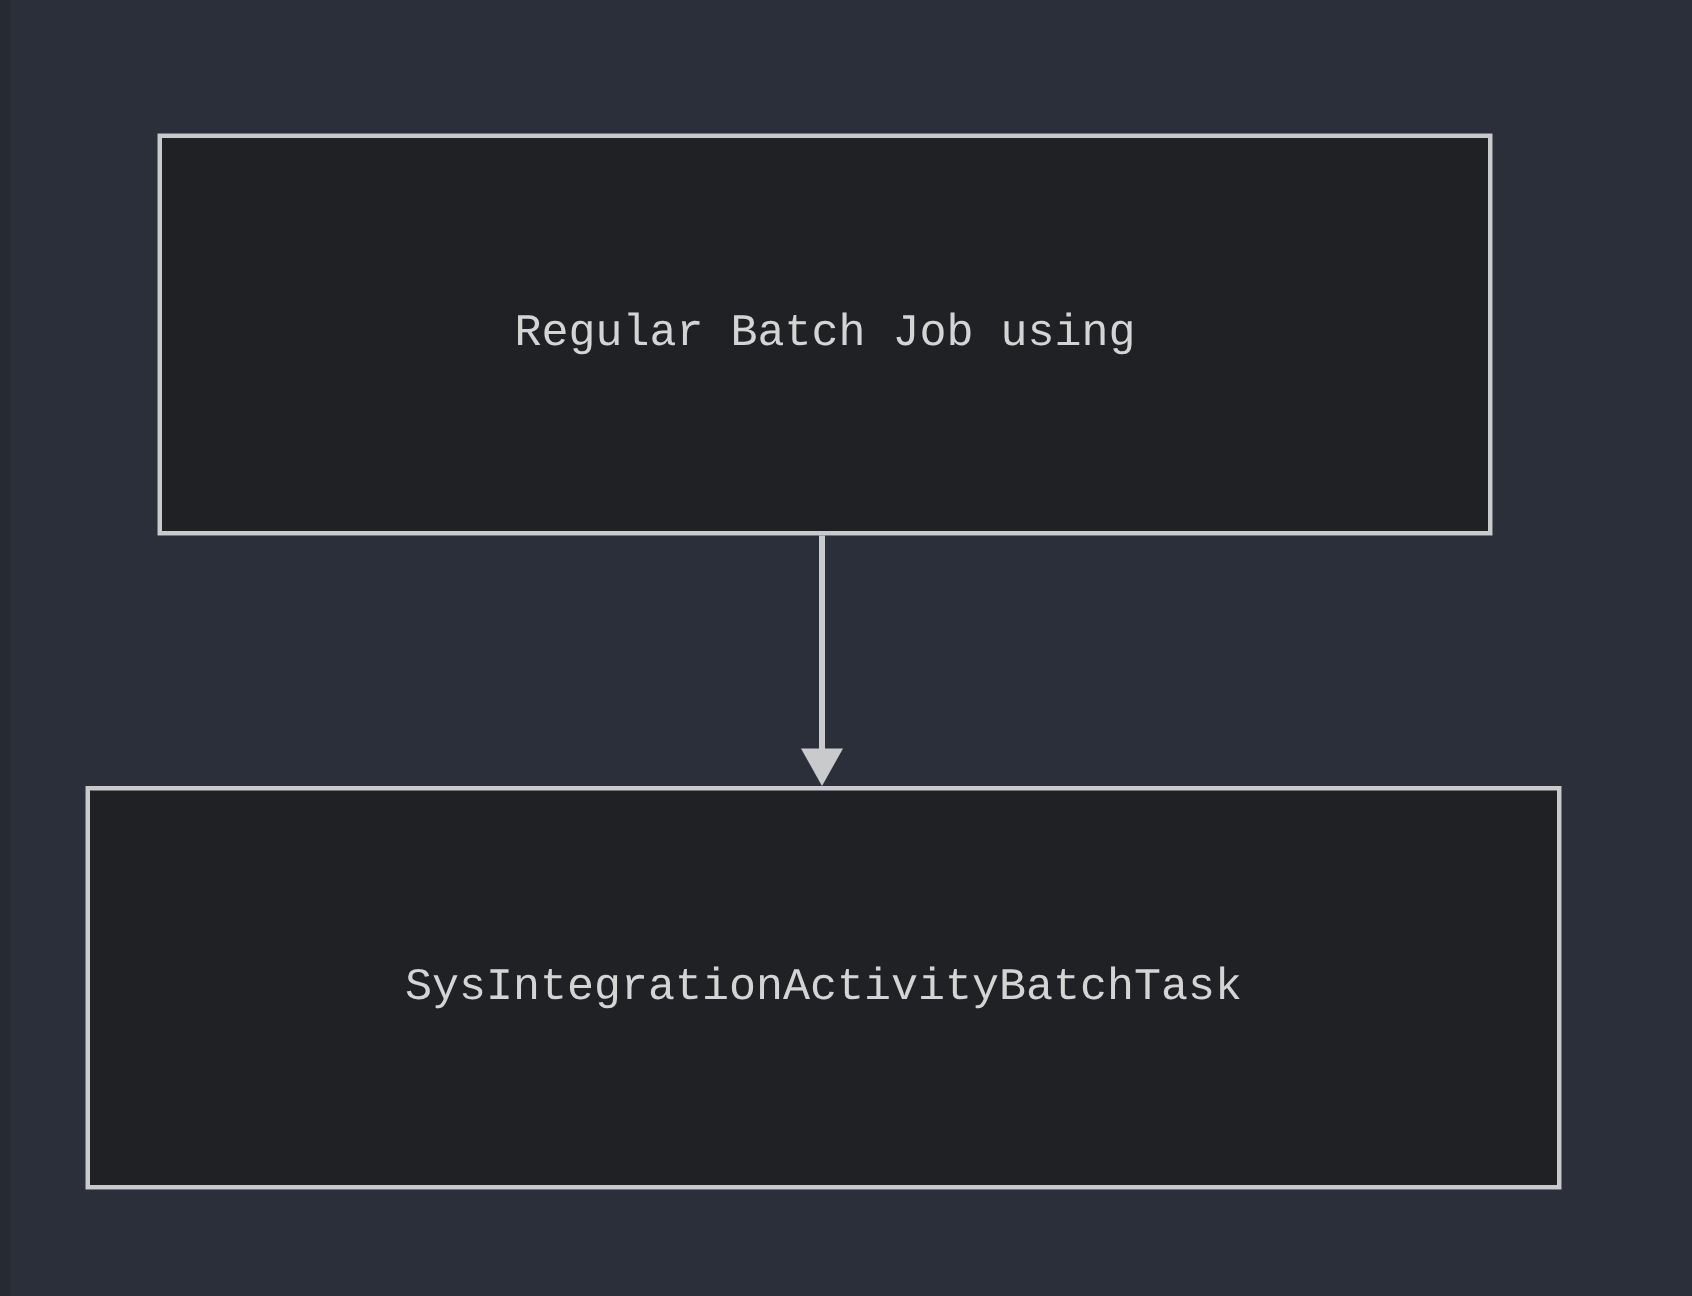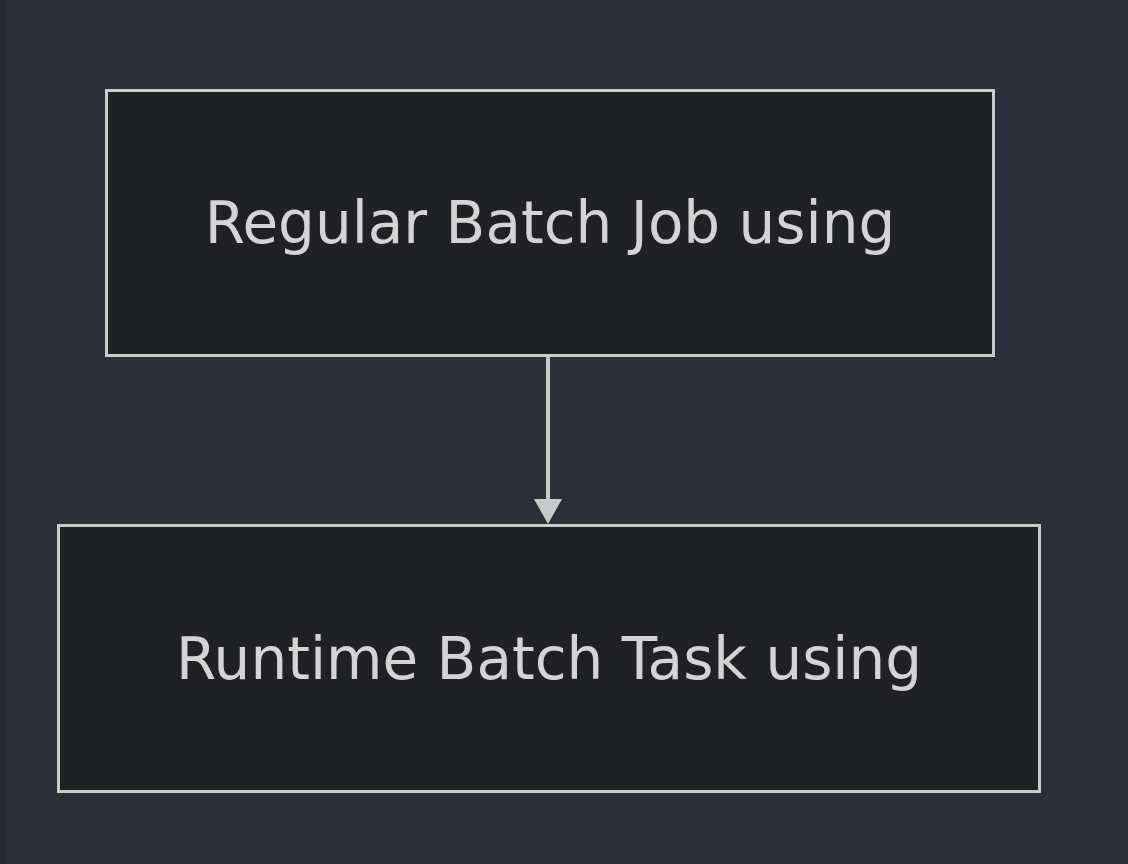--- a/index.html
+++ b/index.html
@@ -50,24 +50,25 @@
     height: 268px;
   }
   .node-bottom {
     left: 57px;
     top: 524px;
     width: 984px;
     height: 269px;
   }
   .node-text {
     color: var(--text);
-    font-size: 58px;
+    font-size: 30px;
     line-height: 80px;
     font-weight: 400;
     white-space: nowrap;
+    font-family: Liberation Mono, monospace;
   }
   .edge-line {
     position: absolute;
     left: 546px;
     top: 357px;
     width: 4px;
     height: 143px;
     background: var(--arrow);
   }
   .edge-head {
@@ -92,17 +93,17 @@
     <div class="node-text">
       <div>Regular Batch Job using</div>
     </div>
   </div>
 
   <div class="edge-line"></div>
   <div class="edge-head"></div>
 
   <div class="node node-bottom">
     <div class="node-text">
-      <div>Runtime Batch Task using</div>
+      <div>SysIntegrationActivityBatchTask</div>
     </div>
   </div>
 
 </div>
 
 </body></html>

